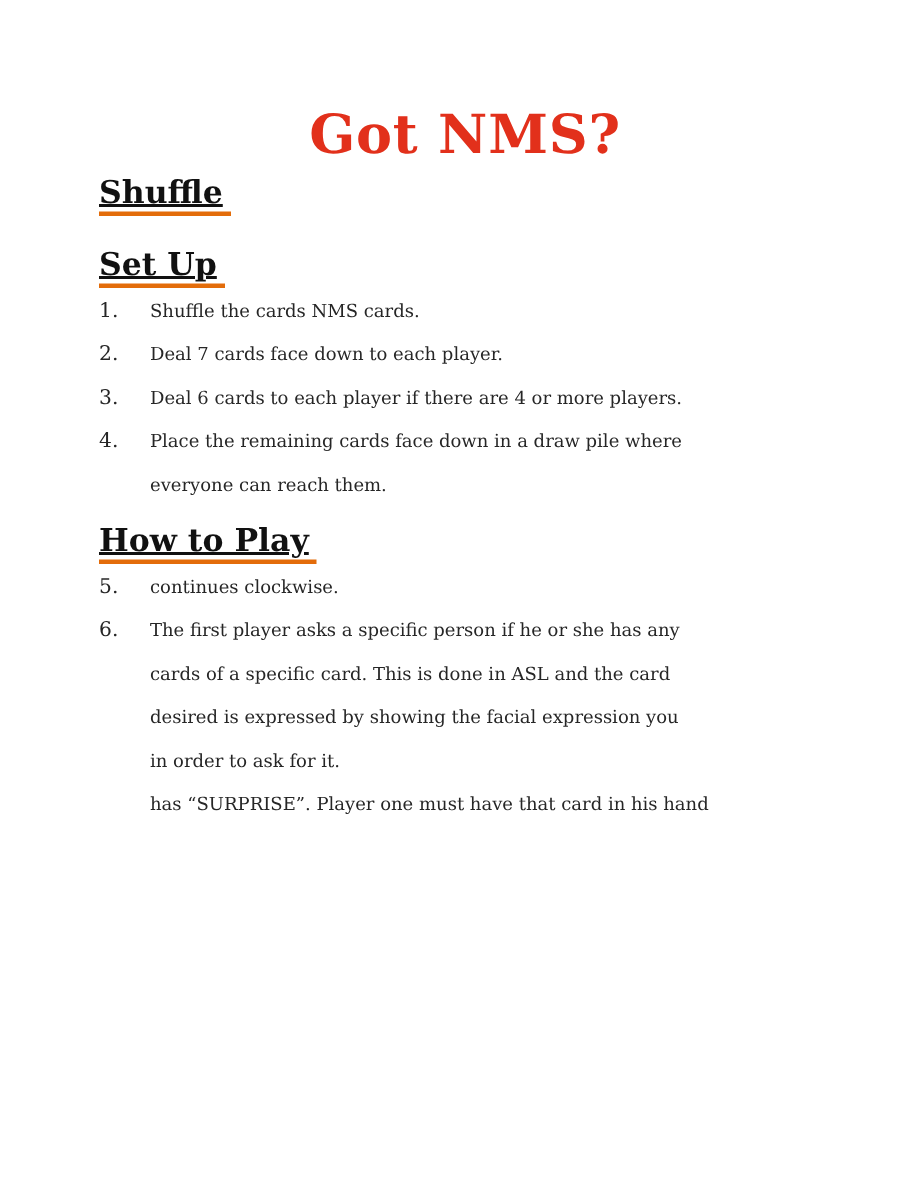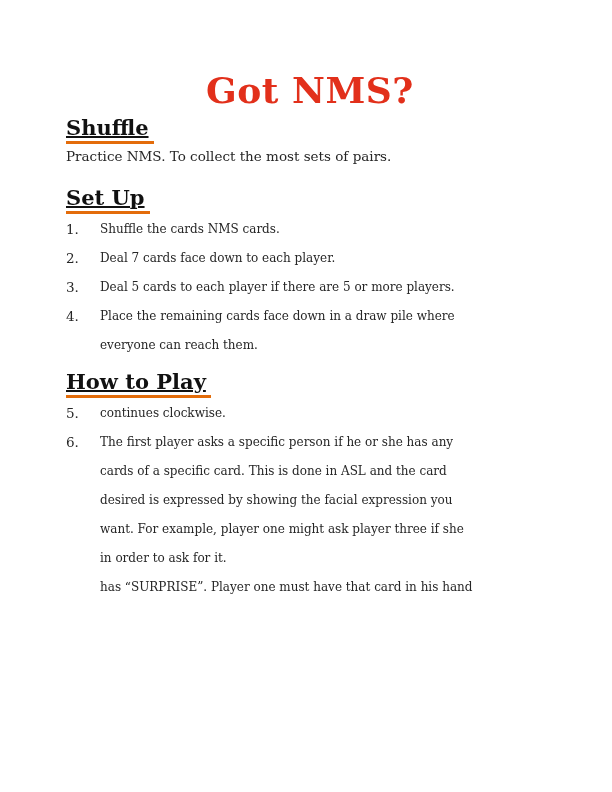--- a/index.html
+++ b/index.html
@@ -94,21 +94,20 @@
 
 <div class="page">
 
   <div class="doc-title">Got NMS?</div>
 
 
   <div class="section">
     <div class="section-heading-row">
       <span class="section-heading">Shuffle</span>
     </div>
-    <div class="object-body">Practice NMS. To collect the most sets of pairs.</div>
   </div>
 
   <div class="section">
     <div class="section-heading-row heading-gap">
       <span class="section-heading">Set Up</span>
     </div>
     <div class="num-list">
 
       <div class="list-item">
         <span class="num">1.</span>
@@ -120,21 +119,21 @@
       <div class="list-item">
         <span class="num">2.</span>
         <div class="lines">
           <div class="line">Deal 7 cards face down to each player.</div>
         </div>
       </div>
 
       <div class="list-item">
         <span class="num">3.</span>
         <div class="lines">
-          <div class="line">Deal 5 cards to each player if there are 5 or more players.</div>
+          <div class="line">Deal 6 cards to each player if there are 4 or more players.</div>
         </div>
       </div>
 
       <div class="list-item">
         <span class="num">4.</span>
         <div class="lines">
           <div class="line">Place the remaining cards face down in a draw pile where</div>
           <div class="line">everyone can reach them.</div>
         </div>
       </div>
@@ -154,21 +153,20 @@
           <div class="line">continues clockwise.</div>
         </div>
       </div>
 
       <div class="list-item">
         <span class="num">6.</span>
         <div class="lines">
           <div class="line">The first player asks a specific person if he or she has any</div>
           <div class="line">cards of a specific card. This is done in ASL and the card</div>
           <div class="line">desired is expressed by showing the facial expression you</div>
-          <div class="line">want. For example, player one might ask player three if she</div>
           <div class="line">in order to ask for it.</div>
           <div class="line">has “SURPRISE”. Player one must have that card in his hand</div>
         </div>
       </div>
 
     </div>
   </div>
 
 </div>
 

